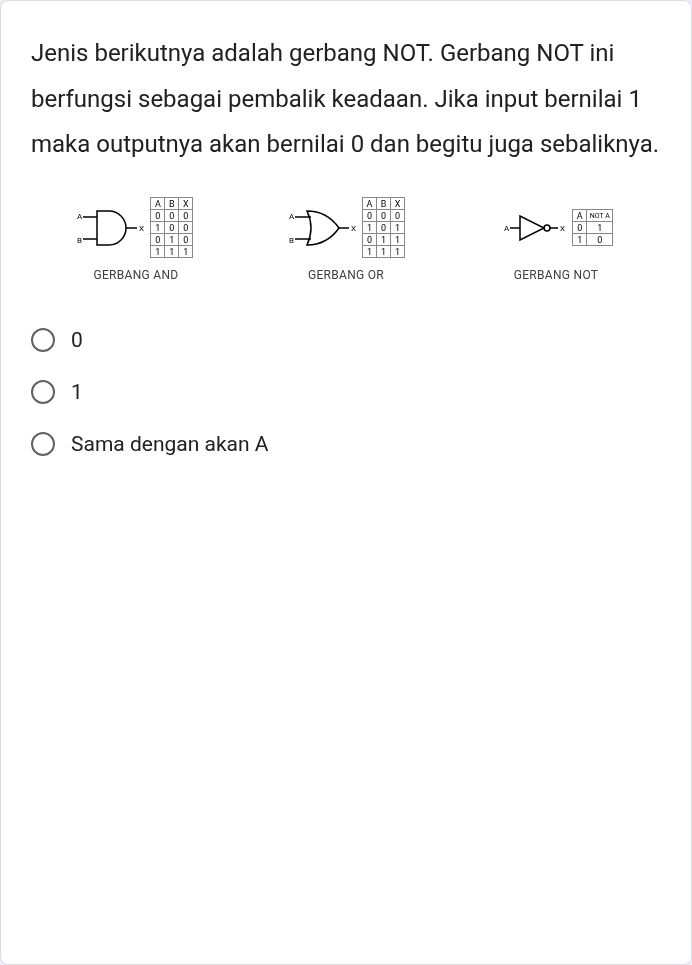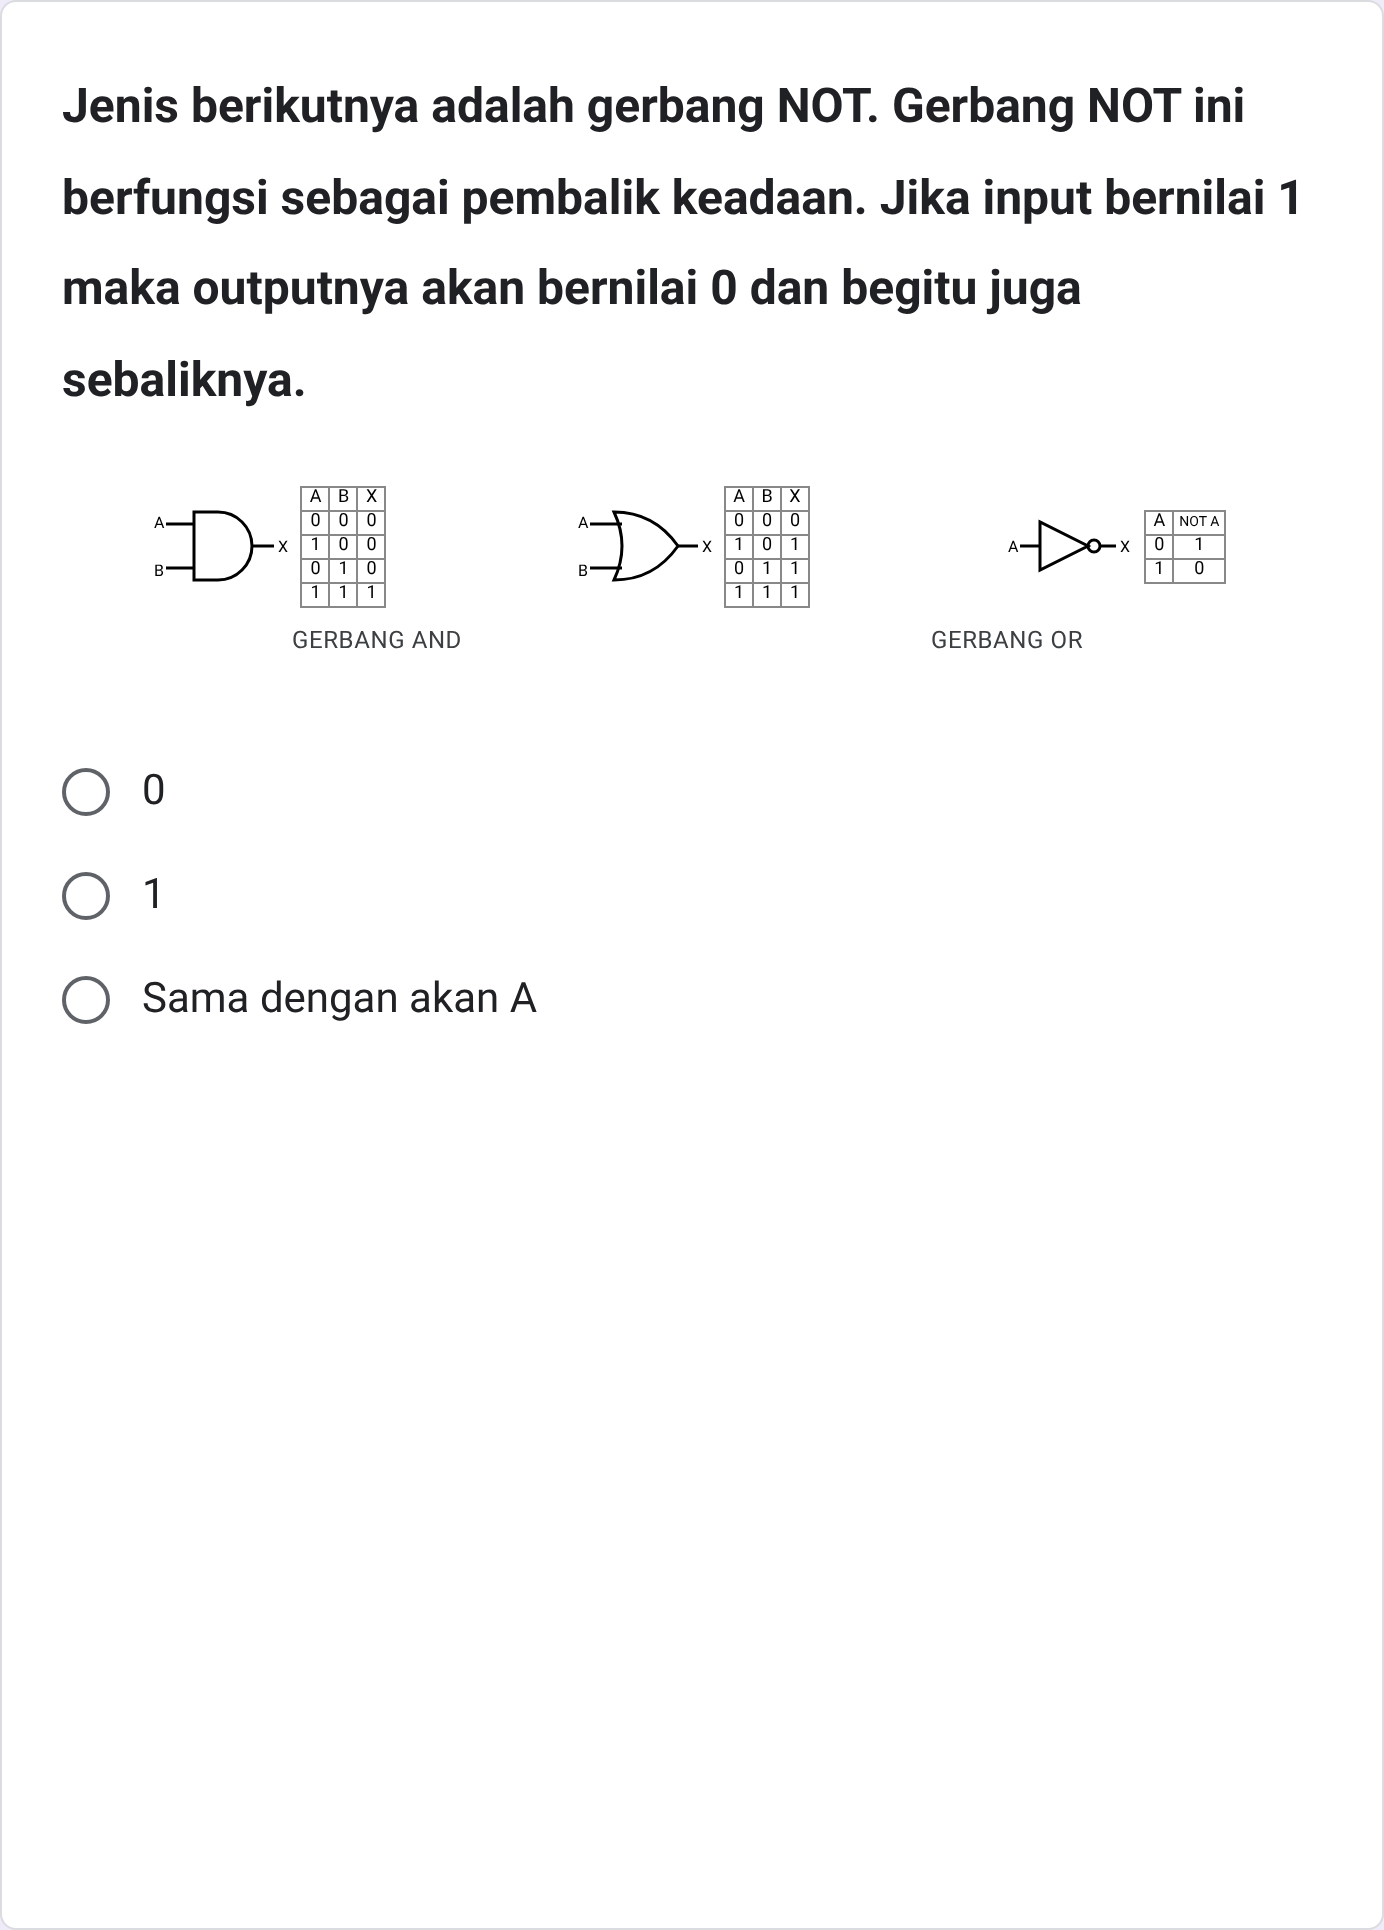--- a/index.html
+++ b/index.html
@@ -18,21 +18,21 @@
       border-radius: 8px;
       padding: 30px 30px 30px 30px;
       margin: 0;
     }
     .question-text {
       font-size: 24px;
       color: #202124;
       line-height: 1.9;
       margin-bottom: 30px;
     }
-    .question-text p { margin-bottom: 22px; font-weight: bold; }
+    .question-text p { margin-bottom: 22px; }
     .gates-row {
       display: flex;
       justify-content: space-between;
       align-items: center;
       margin: 30px 0 10px 0;
       gap: 5px;
     }
     .gate-block {
       display: flex;
       flex-direction: column;
@@ -42,21 +42,21 @@
     .gate-visual {
       display: flex;
       align-items: center;
       gap: 5px;
       height: 60px;
     }
     .gate-labels-row {
       display: flex;
       justify-content: flex-start;
       margin-top: 8px;
-      margin-bottom: 43px;
+      margin-bottom: 32px;
     }
     .gate-label {
       font-size: 12px;
       color: #3c4043;
       letter-spacing: 0.3px;
       text-align: center;
       flex: 1;
     }
     .truth-table {
       border-collapse: collapse;
@@ -215,20 +215,21 @@
               </tr>
         </tbody>
           </table>
       </div>
     </div>
   </div>
 
   <div class="gate-labels-row">
     <div class="gate-label">GERBANG AND</div>
     <div class="gate-label">GERBANG OR</div>
+    <div class="gate-label">GERBANG NOT</div>
   </div>
 
   <div class="options">
     <div class="option">
       <div class="radio"></div>
       <span class="option-text">0</span>
     </div>
     <div class="option">
       <div class="radio"></div>
       <span class="option-text">1</span>

